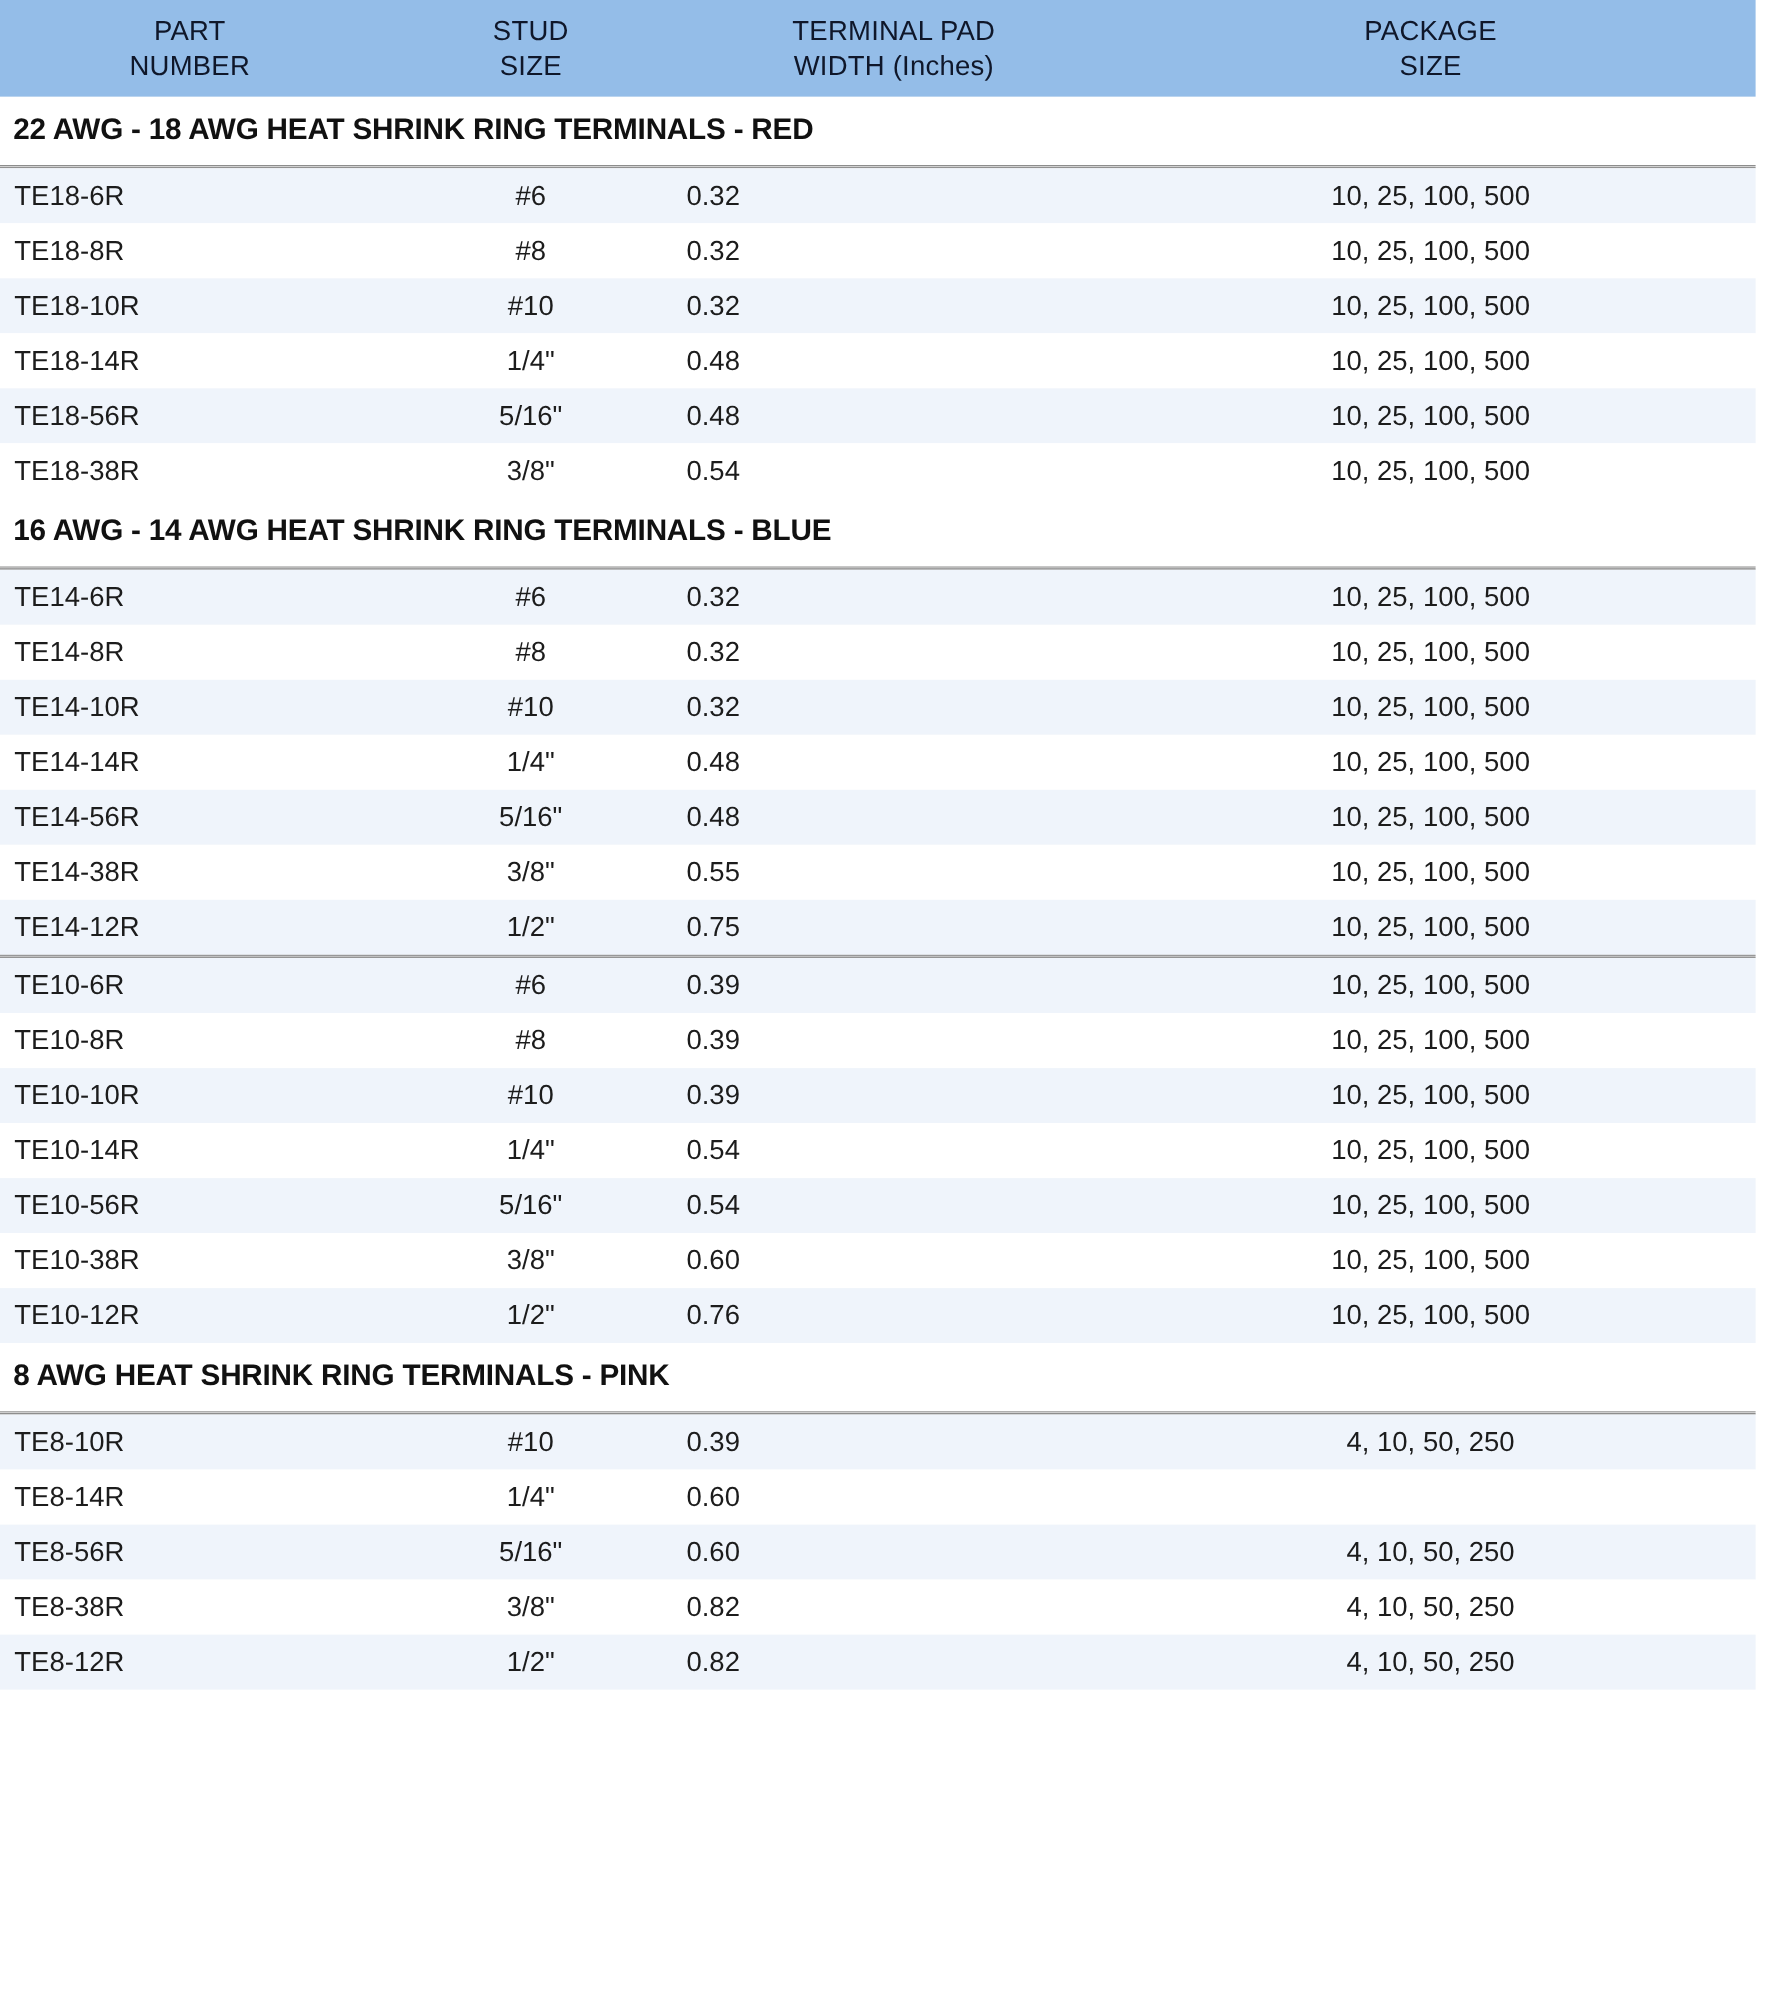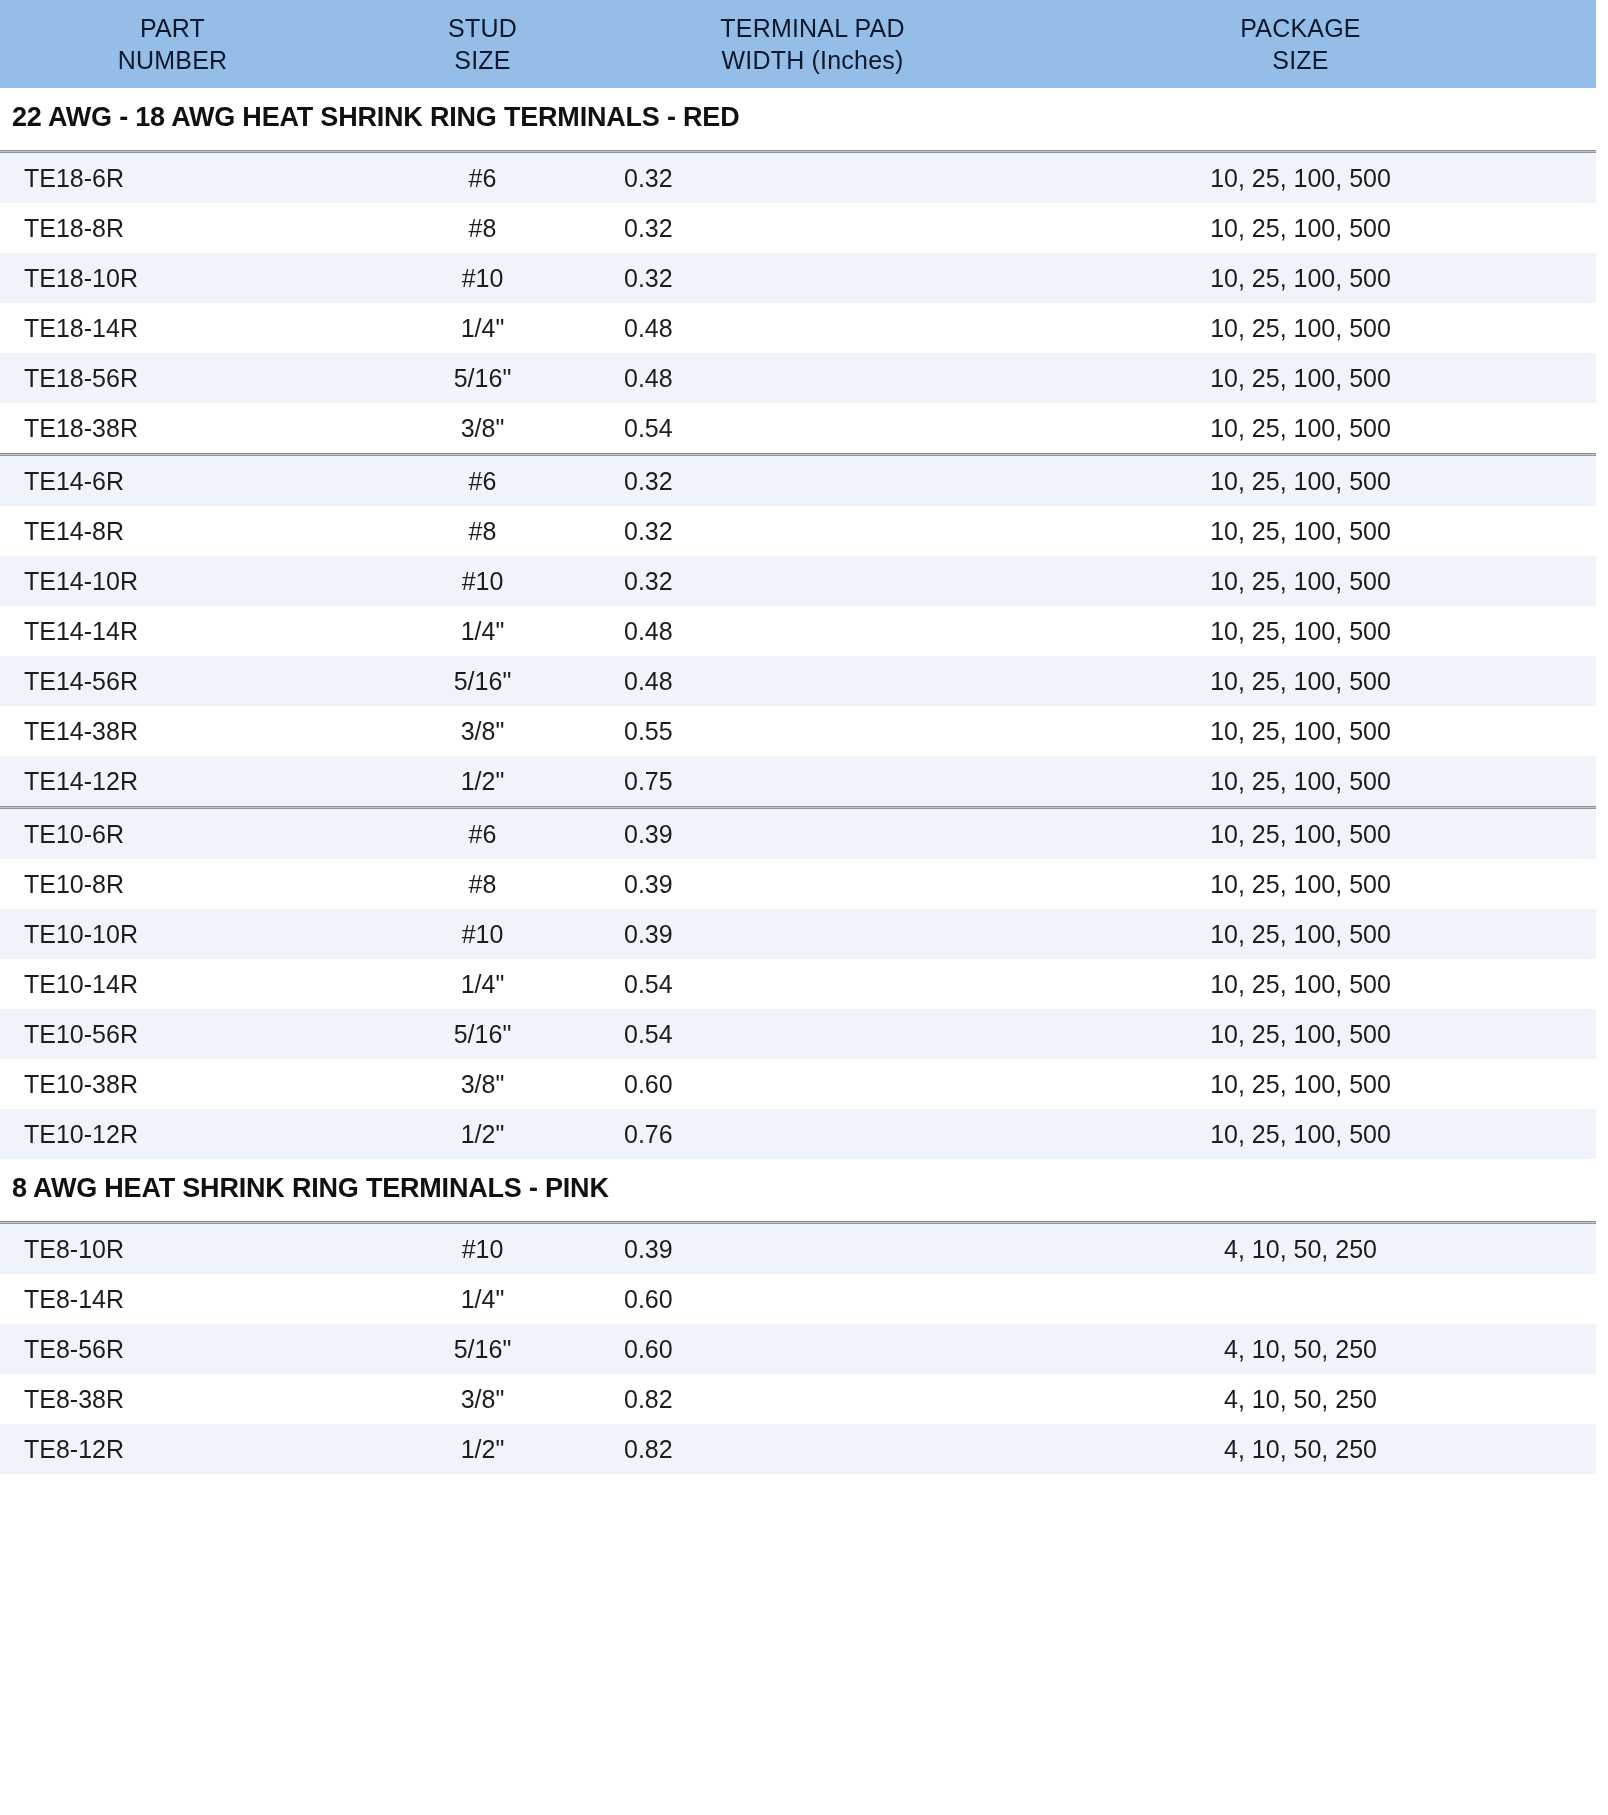--- a/index.html
+++ b/index.html
@@ -80,21 +80,21 @@
   .row.tint { background: #eff4fb; }
   .row.plain { background: #ffffff; }
 
   .cell {
     font-size: 25px;
     color: #1c1c1c;
     box-sizing: border-box;
     padding: 0 4px;
     white-space: nowrap;
   }
-  .cell.part  { text-align: left; padding-left: 24px; }
+  .cell.part  { text-align: left; padding-left: 13px; }
   .cell.stud  { text-align: center; }
   .cell.width { text-align: left; }
   .cell.pkg   { text-align: center; }
 </style>
 </head>
 <body>
 
 <div id="sheet">
 
   <div class="head-band">
@@ -151,20 +151,21 @@
           <div class="cell pkg c4">10, 25, 100, 500</div>
         </div>
         <div class="row plain">
           <div class="cell part c1">TE18-38R</div>
           <div class="cell stud c2">3/8"</div>
           <div class="cell width c3">0.54</div>
           <div class="cell pkg c4">10, 25, 100, 500</div>
         </div>
       </div>
       <div class="section">
+        <div class="section-title">16 AWG - 14 AWG  HEAT SHRINK RING TERMINALS - BLUE</div>
         <div class="rule"></div>
         <div class="row tint">
           <div class="cell part c1">TE14-6R</div>
           <div class="cell stud c2">#6</div>
           <div class="cell width c3">0.32</div>
           <div class="cell pkg c4">10, 25, 100, 500</div>
         </div>
         <div class="row plain">
           <div class="cell part c1">TE14-8R</div>
           <div class="cell stud c2">#8</div>

